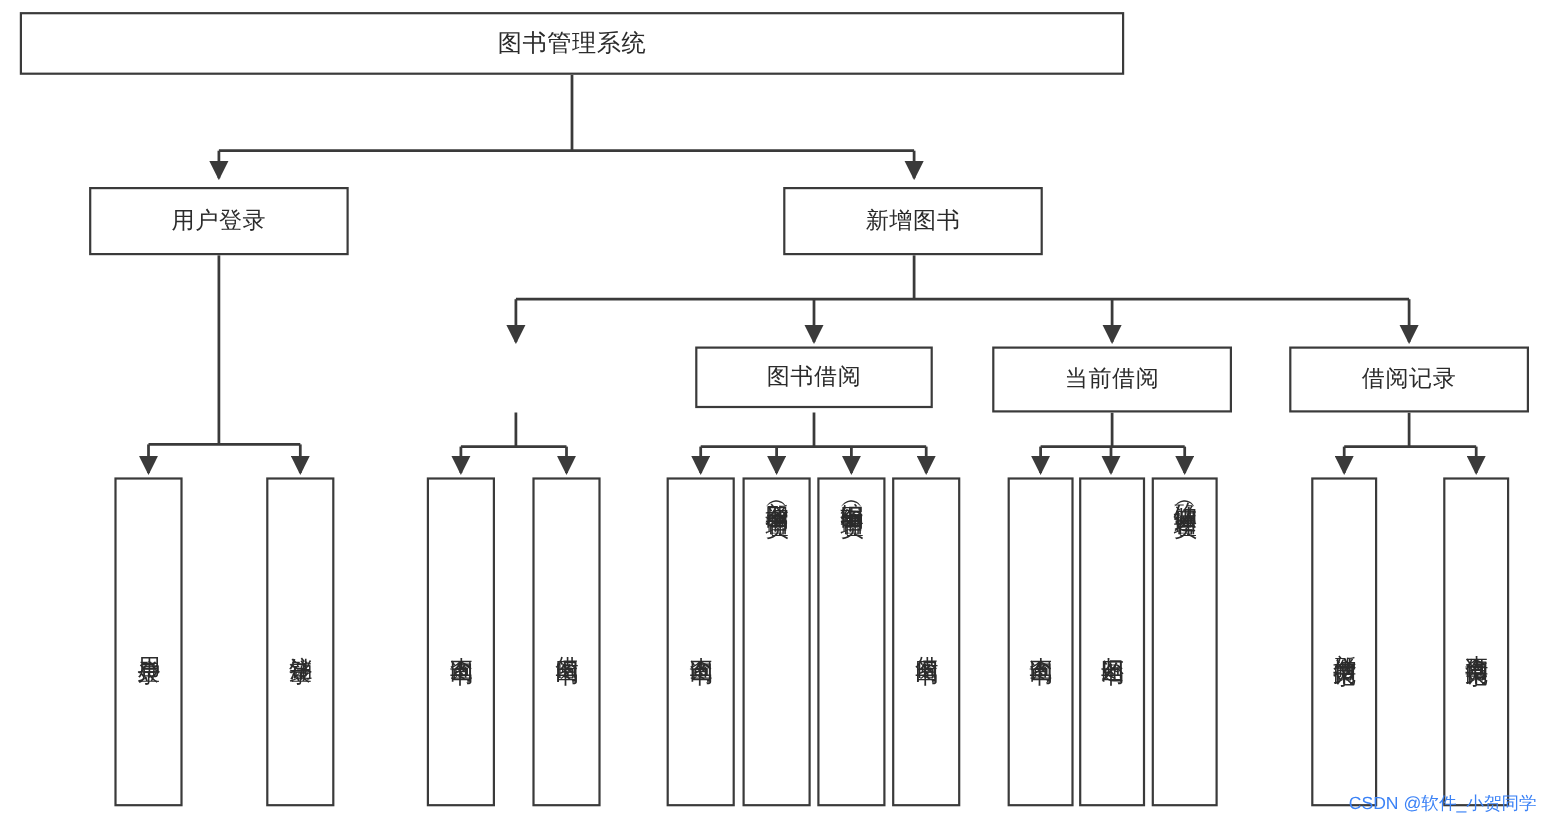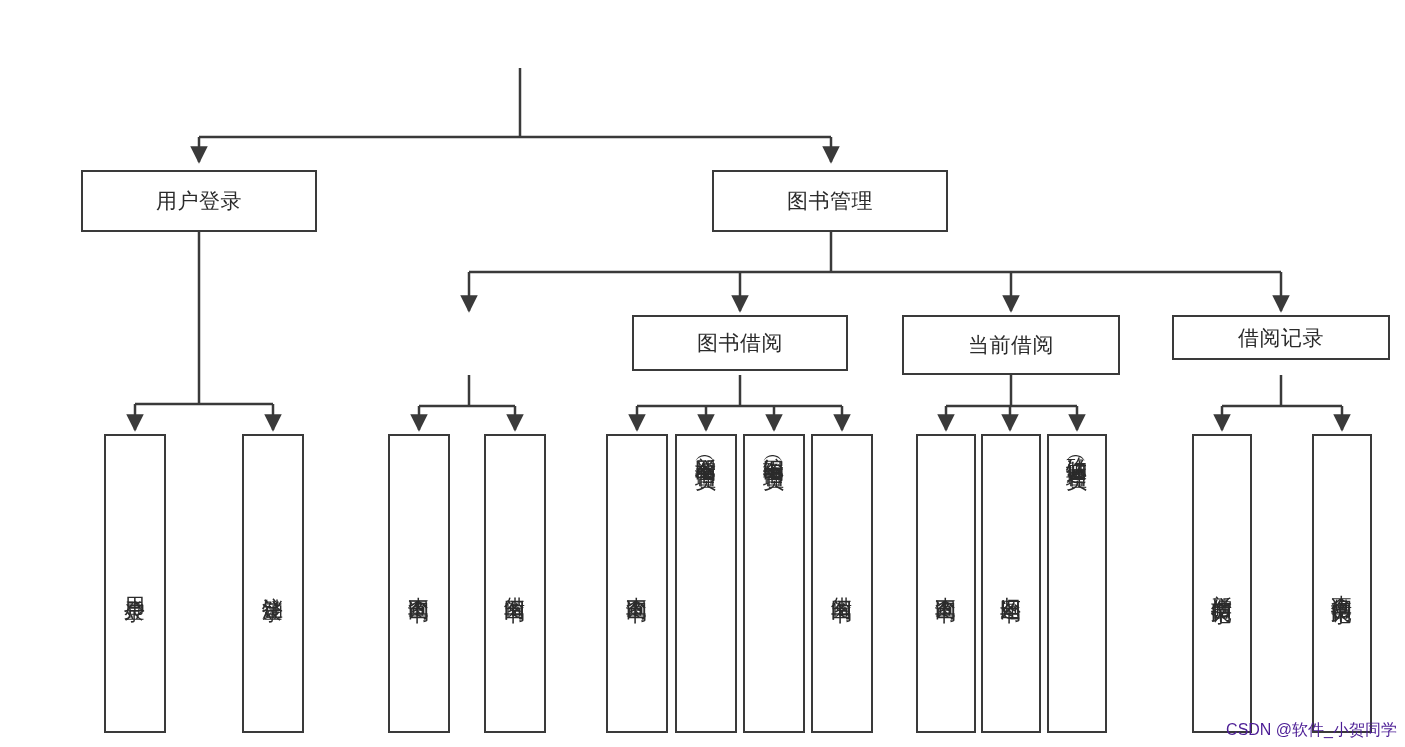--- a/index.html
+++ b/index.html
@@ -66,21 +66,21 @@
   }
   .node.vert.center {
     align-items: center;
     padding-top: 0;
   }
   .watermark {
     position: absolute;
     right: 8px;
     bottom: 6px;
     font-size: 16px;
-    color: #4c1d95;
+    color: #3b82f6;
     white-space: nowrap;
     user-select: none;
   }
 </style>
 </head>
 <body>
 
 <div id="canvas">
 
   <svg id="wires" viewBox="0 0 1405 747" xmlns="http://www.w3.org/2000/svg">
@@ -126,39 +126,42 @@
       <path d="M 1010 406 L 1010 430" marker-end="url(#arrow)"></path>
       <path d="M 1077 406 L 1077 430" marker-end="url(#arrow)"></path>
 
       <path d="M 1281 375 L 1281 406"></path>
       <path d="M 1222 406 L 1342 406"></path>
       <path d="M 1222 406 L 1222 430" marker-end="url(#arrow)"></path>
       <path d="M 1342 406 L 1342 430" marker-end="url(#arrow)"></path>
     </g>
   </svg>
 
+  <div class="node horiz root" style="left:18px; top:11px; width:1004px; height:57px;">
+    <span class="txt">图书管理系统</span>
+  </div>
 
   <div class="node horiz" style="left:81px; top:170px; width:236px; height:62px;">
     <span class="txt">用户登录</span>
   </div>
 
   <div class="node horiz" style="left:712px; top:170px; width:236px; height:62px;">
-    <span class="txt">图书管理</span>
+    <span class="txt">新增图书</span>
   </div>
 
 
   <div class="node horiz" style="left:632px; top:315px; width:216px; height:56px;">
     <span class="txt">图书借阅</span>
   </div>
 
   <div class="node horiz" style="left:902px; top:315px; width:218px; height:60px;">
     <span class="txt">当前借阅</span>
   </div>
 
-  <div class="node horiz" style="left:1172px; top:315px; width:218px; height:45px;">
+  <div class="node horiz" style="left:1172px; top:315px; width:218px; height:60px;">
     <span class="txt">借阅记录</span>
   </div>
 
   <div class="node vert center" style="left:104px; top:434px; width:62px; height:299px;">
     <span class="txt">用户登录</span>
   </div>
 
   <div class="node vert center" style="left:242px; top:434px; width:62px; height:299px;">
     <span class="txt">注销登录</span>
   </div>

